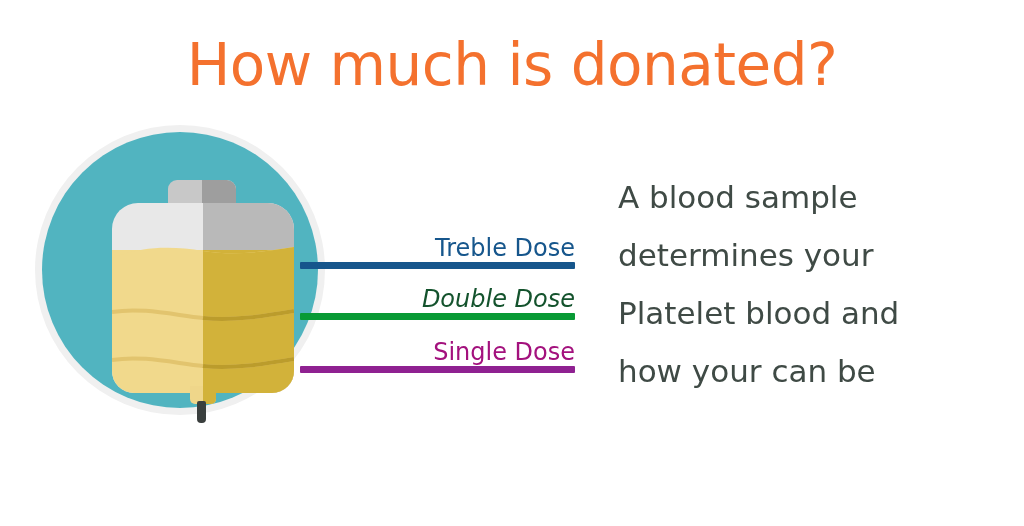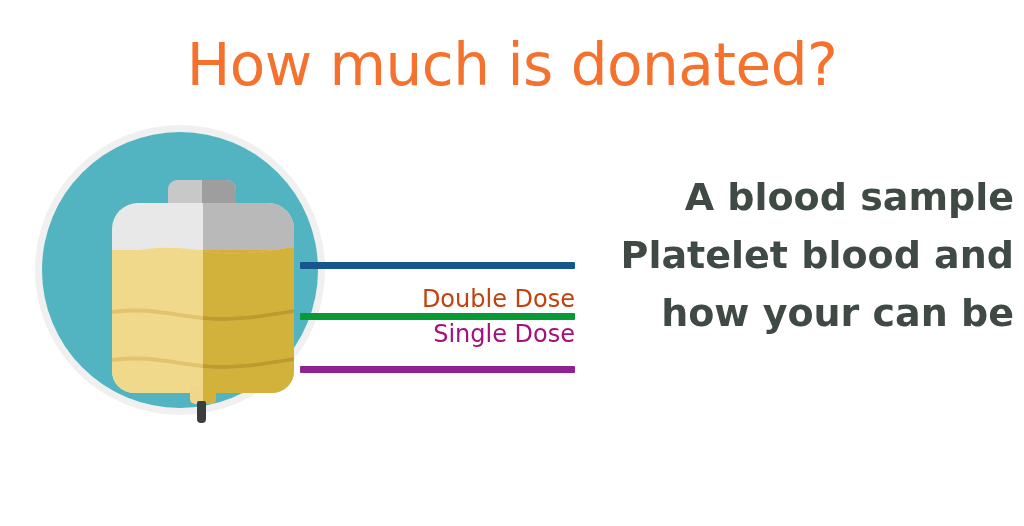--- a/index.html
+++ b/index.html
@@ -186,32 +186,32 @@
     width: 275px;
     left: 300px;
     text-align: right;
     font-family: "DejaVu Sans", sans-serif;
     font-size: 24px;
     font-weight: 400;
     white-space: nowrap;
   }
   #label-treble { top: 234px; color: #16568c; }
   #label-double { top: 285px; color: #0c7c2d; }
-  #label-single { top: 320px; color: #a3117d; }
+  #label-single { top: 338px; color: #a3117d; }
 
   
   #body-text {
     position: absolute;
     left: 618px;
     top: 168px;
     width: 396px;
-    text-align: right;
-    font-family: "DejaVu Sans", sans-serif;
-    font-size: 38px;
-    font-weight: 700;
+    text-align: left;
+    font-family: "DejaVu Sans", sans-serif;
+    font-size: 31px;
+    font-weight: 400;
     color: #3f4a45;
     line-height: 58px;
   }
   #body-text .para-line { display: block; white-space: nowrap; }
 </style>
 </head>
 <body>
 
 <div id="slide">
 
@@ -251,27 +251,29 @@
           <path d="M91,11 C122,14 152,9 182,4" fill="none" stroke="#bb9c2c" stroke-width="4"></path>
         </svg>
       </div>
 
       <div class="nozzle-stub"></div>
       <div class="nozzle-stub-shade"></div>
       <div class="nozzle-tip"></div>
     </div>
   </div>
 
+  <div class="dose-label" id="label-treble" style="color: rgb(22, 86, 140);">Treble Dose</div>
   <div class="leader" id="leader-treble" style="background: rgb(22, 86, 140);"></div>
 
-  <div class="dose-label" id="label-double" style="color: #c2410c;">Double Dose</div>
+  <div class="dose-label" id="label-double" style="color: #14532d; font-style: italic;">Double Dose</div>
   <div class="leader" id="leader-double" style="background: rgb(8, 154, 53);"></div>
 
   <div class="dose-label" id="label-single" style="color: rgb(163, 17, 125);">Single Dose</div>
   <div class="leader" id="leader-single" style="background: rgb(143, 33, 145);"></div>
 
   <div id="body-text" style="color: rgb(63, 74, 69);">
     <span class="para-line">A blood sample</span>
+    <span class="para-line">determines your</span>
     <span class="para-line">Platelet blood and</span>
     <span class="para-line">how your can be</span>
   </div>
 
 </div>
 
 </body></html>

